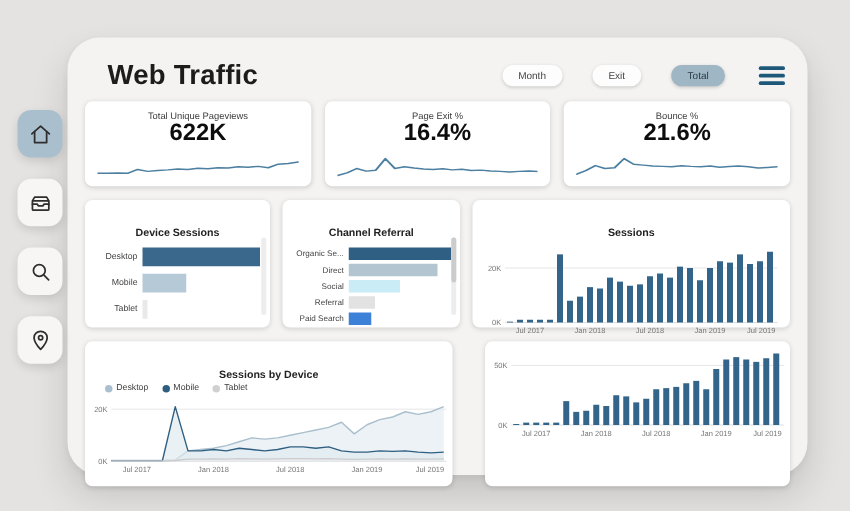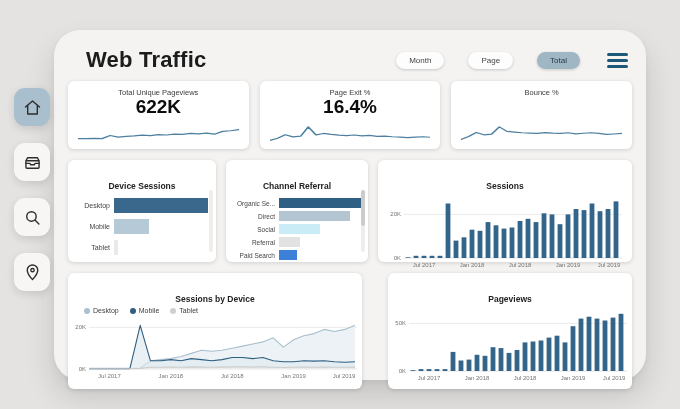--- a/index.html
+++ b/index.html
@@ -60,21 +60,21 @@
 <body>
 
 <div class="stage">
 
   <div class="panel">
 
     <div class="header">
       <div class="title">Web Traffic</div>
       <div class="header-right">
         <button class="pill">Month</button>
-        <button class="pill">Page</button>
+        <button class="pill">Exit</button>
         <button class="pill active">Total</button>
         <button class="hamburger">
             <span></span>
             <span></span>
             <span></span>
           </button>
       </div>
     </div>
 
     <div class="kpi-row">
@@ -87,20 +87,21 @@
       </div>
       <div class="card kpi">
         <div class="kpi-label">Page Exit %</div>
         <div class="kpi-value">16.4%</div>
         <svg viewBox="0 0 120 22" preserveAspectRatio="none">
             <polyline points="0.0,19.1 5.7,16.8 11.4,13.0 17.1,15.3 22.9,14.5 28.6,4.3 34.3,13.0 40.0,11.5 45.7,12.6 51.4,13.4 57.1,13.8 62.9,13.2 68.6,14.2 74.3,13.6 80.0,14.7 85.7,14.4 91.4,15.1 97.1,15.5 102.9,16.1 108.6,15.5 114.3,15.1 120.0,15.7" fill="none" stroke="#4c7fa0" stroke-width="1.3" stroke-linejoin="round" stroke-linecap="round"></polyline>
           </svg>
       </div>
       <div class="card kpi">
         <div class="kpi-label">Bounce %</div>
+        <div class="kpi-value">21.6%</div>
         <svg viewBox="0 0 120 22" preserveAspectRatio="none">
             <polyline points="0.0,18.1 5.7,14.9 11.4,10.4 17.1,13.0 22.9,12.3 28.6,4.3 34.3,9.2 40.0,10.0 45.7,10.7 51.4,11.1 57.1,11.5 62.9,10.5 68.6,11.1 74.3,11.5 80.0,10.7 85.7,11.9 91.4,11.3 97.1,10.7 102.9,11.5 108.6,12.6 114.3,12.1 120.0,11.5" fill="none" stroke="#4c7fa0" stroke-width="1.3" stroke-linejoin="round" stroke-linecap="round"></polyline>
           </svg>
       </div>
     </div>
 
     <div class="row2">
       <div class="card device-card">
         <div class="card-title">Device Sessions</div>
         <div class="hbars">
@@ -226,21 +227,20 @@
             <polygon points="17.0,53.8 27.2,53.8 37.5,53.8 47.7,53.8 57.9,53.8 68.2,53.4 78.4,52.3 88.6,52.3 98.8,52.1 109.1,52.3 119.3,51.9 129.5,52.1 139.8,52.3 150.0,52.1 160.2,51.9 170.5,51.9 180.7,52.1 190.9,51.9 201.2,52.3 211.4,52.5 221.6,52.3 231.8,52.1 242.1,52.3 252.3,52.1 262.5,52.3 272.8,52.3 283.0,52.1 283.0,54 17,54" fill="#ececec" fill-opacity="0.65"></polygon>
             <polyline points="17.0,53.8 27.2,53.8 37.5,53.8 47.7,53.8 57.9,53.8 68.2,53.4 78.4,52.3 88.6,52.3 98.8,52.1 109.1,52.3 119.3,51.9 129.5,52.1 139.8,52.3 150.0,52.1 160.2,51.9 170.5,51.9 180.7,52.1 190.9,51.9 201.2,52.3 211.4,52.5 221.6,52.3 231.8,52.1 242.1,52.3 252.3,52.1 262.5,52.3 272.8,52.3 283.0,52.1" fill="none" stroke="#cccccc" stroke-width="1.1" stroke-linejoin="round"></polyline>
             <text x="37.46153846153846" y="62.5" text-anchor="middle" font-size="6" fill="#767676">Jul 2017</text>
             <text x="98.84615384615384" y="62.5" text-anchor="middle" font-size="6" fill="#767676">Jan 2018</text>
             <text x="160.23076923076923" y="62.5" text-anchor="middle" font-size="6" fill="#767676">Jul 2018</text>
             <text x="221.6153846153846" y="62.5" text-anchor="middle" font-size="6" fill="#767676">Jan 2019</text>
             <text x="272" y="62.5" text-anchor="middle" font-size="6" fill="#767676">Jul 2019</text>
           </svg>
       </div>
       <div class="card pageviews-card">
-        <div class="card-title">Pageviews</div>
         <svg class="chart-svg" width="236" height="76">
             <line x1="17" y1="18.34375" x2="235" y2="18.34375" stroke="#e2e2e2" stroke-width="0.7"></line>
             <line x1="17" y1="66" x2="235" y2="66" stroke="#d8d8d8" stroke-width="0.7"></line>
             <text x="14" y="68" text-anchor="end" font-size="6" fill="#767676">0K</text>
             <text x="14" y="20.34375" text-anchor="end" font-size="6" fill="#767676">50K</text>
             <rect x="18.6" y="65.2" width="4.8" height="0.8" fill="#33658a"></rect>
             <rect x="26.6" y="64.1" width="4.8" height="1.9" fill="#33658a"></rect>
             <rect x="34.6" y="64.1" width="4.8" height="1.9" fill="#33658a"></rect>
             <rect x="42.6" y="64.1" width="4.8" height="1.9" fill="#33658a"></rect>
             <rect x="50.6" y="64.1" width="4.8" height="1.9" fill="#33658a"></rect>

